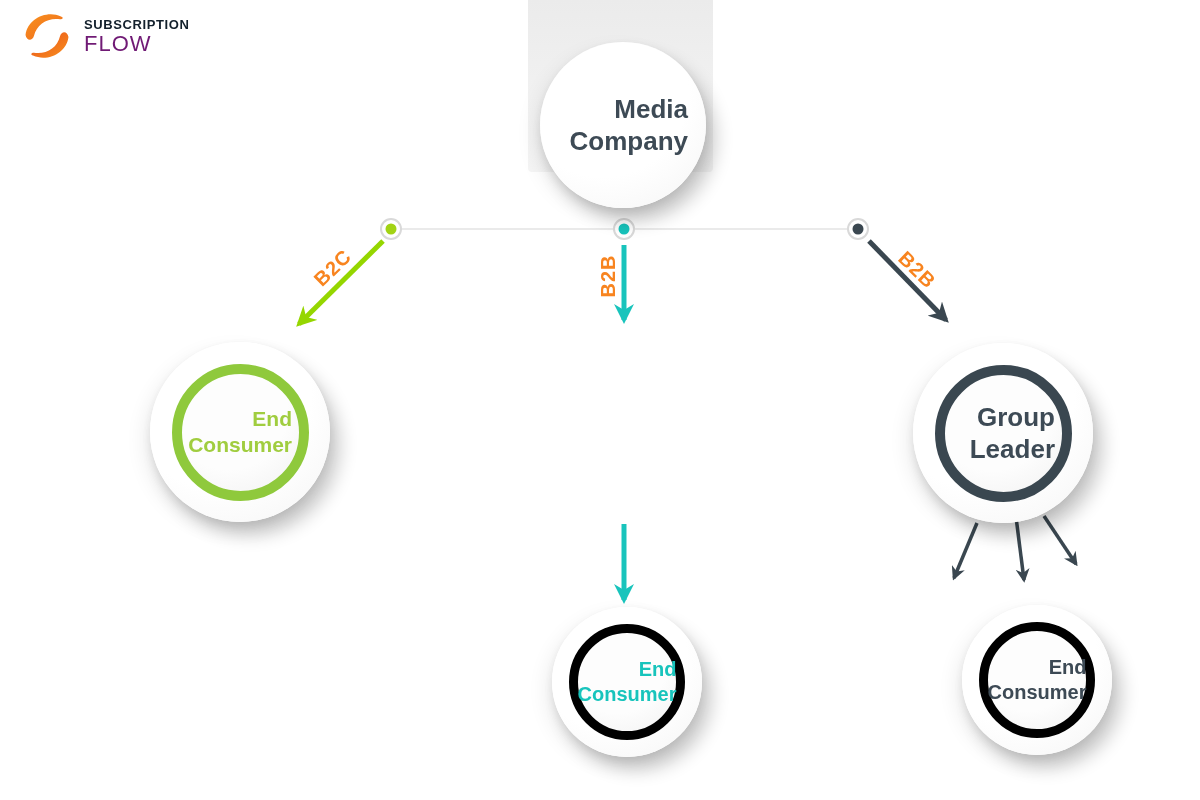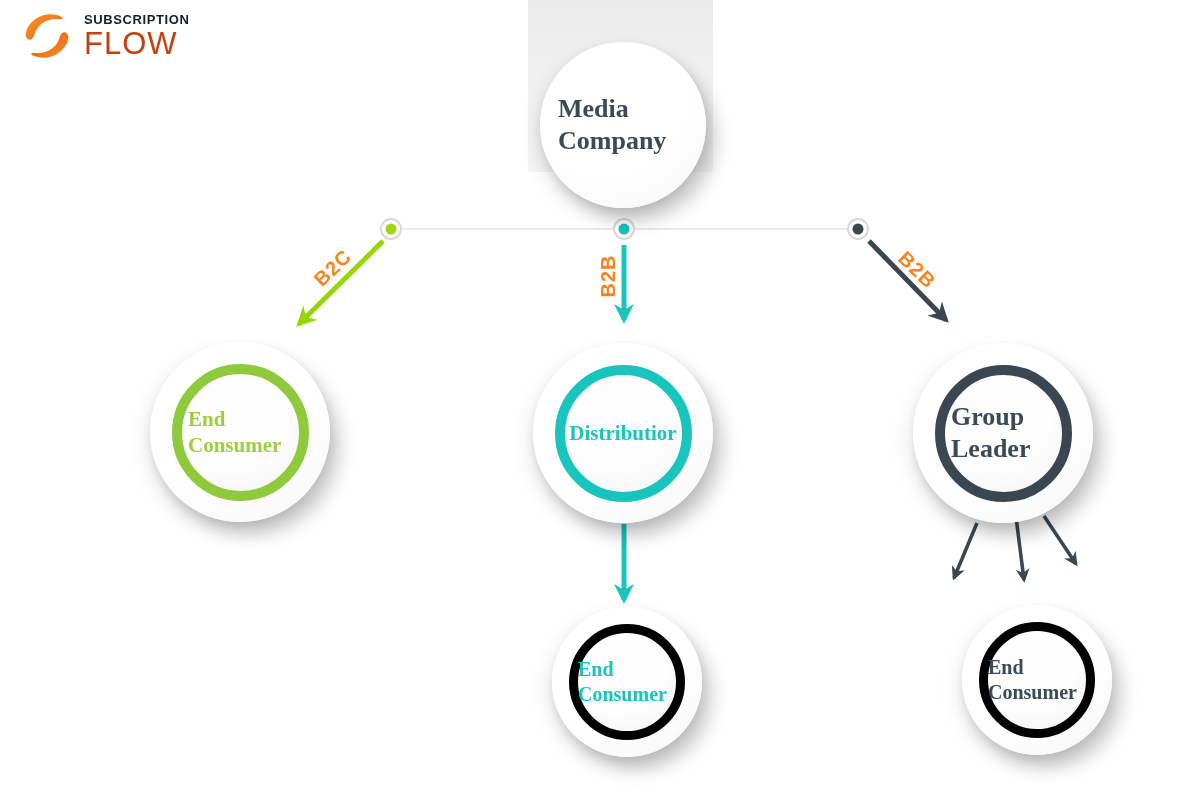--- a/index.html
+++ b/index.html
@@ -26,24 +26,24 @@
   }
   .logo-icon { width: 58px; height: 56px; }
   .logo-text { display: flex; flex-direction: column; line-height: 1; }
   .logo-line1 {
     font-size: 13px;
     font-weight: bold;
     letter-spacing: 0.6px;
     color: #13202c;
   }
   .logo-line2 {
-    font-size: 31px;
+    font-size: 22px;
     font-weight: normal;
     letter-spacing: 1px;
-    color: #c2410c;
+    color: #701a75;
     margin-top: 2px;
   }
 
   
   .root-tab {
     position: absolute;
     left: 528px;
     top: 0;
     width: 185px;
     height: 172px;
@@ -64,24 +64,23 @@
     justify-content: center;
   }
   .ring {
     border-radius: 50%;
     display: flex;
     align-items: center;
     justify-content: center;
     background: radial-gradient(circle at 40% 32%, #fdfdfd 55%, #f1f1f1 100%);
   }
   .node-label {
-    text-align: left;
+    text-align: right;
     font-weight: bold;
     line-height: 1.25;
-    font-family: Liberation Serif, serif;
   }
 
   
   .node-root { left: 540px; top: 42px; width: 166px; height: 166px; }
   .node-root .node-label { font-size: 26px; color: #3d4a55; width: 130px; }
 
   
   .node-big { width: 180px; height: 180px; }
   .ring-big { width: 137px; height: 137px; border: 10px solid; }
   .node-left  { left: 150px; top: 342px; }
@@ -197,25 +196,20 @@
   <div class="node node-root">
     <div class="node-label">Media Company</div>
   </div>
 
   <div class="node node-big node-left">
     <div class="ring ring-big ring-green">
       <div class="node-label">End Consumer</div>
     </div>
   </div>
 
-  <div class="node node-big node-mid">
-    <div class="ring ring-big ring-teal">
-      <div class="node-label">Distributior</div>
-    </div>
-  </div>
 
   <div class="node node-big node-right">
     <div class="ring ring-big ring-dark">
       <div class="node-label">Group Leader</div>
     </div>
   </div>
 
   <div class="node node-small node-bottom-mid">
     <div class="ring ring-small ring-teal">
       <div class="node-label">End Consumer</div>

